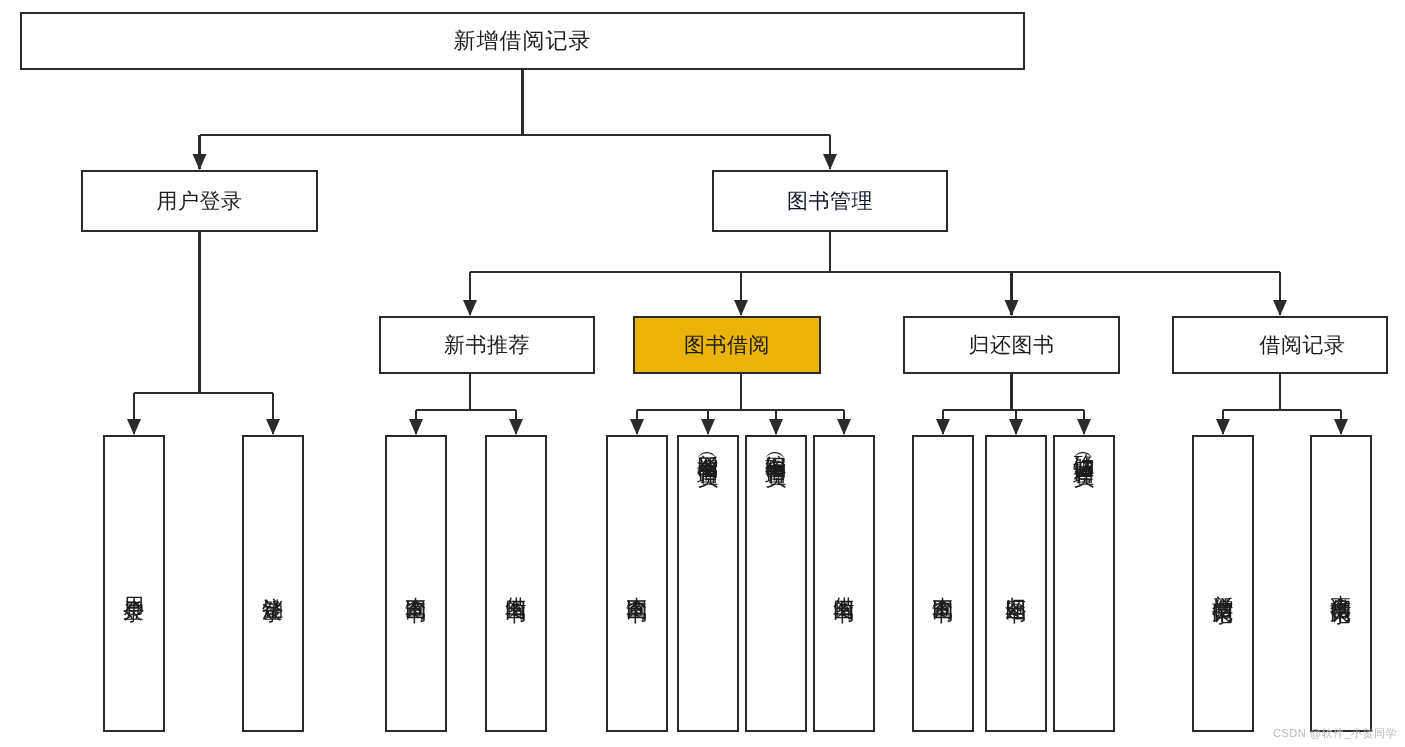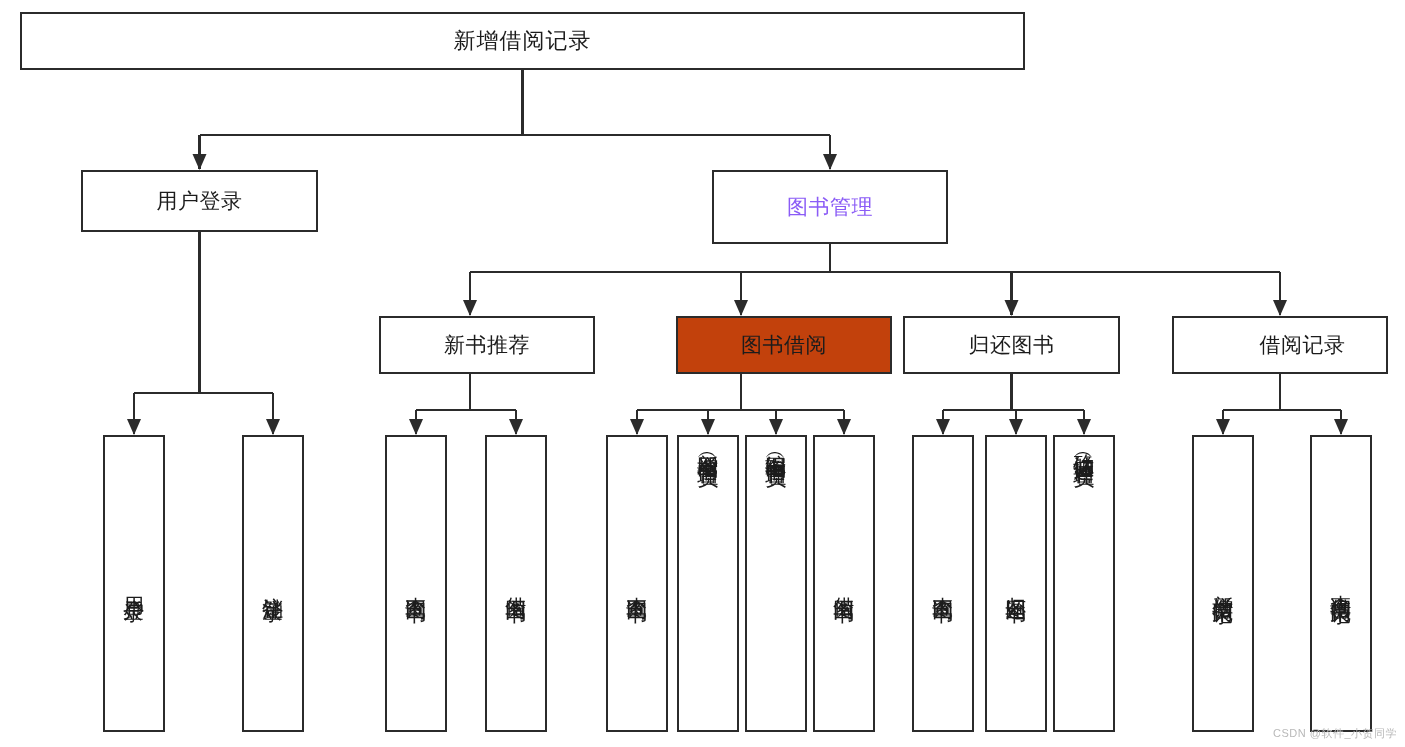--- a/index.html
+++ b/index.html
@@ -133,27 +133,27 @@
       <line x1="1341" y1="410" x2="1341" y2="434" stroke="#2b2b2b" stroke-width="2.4" shape-rendering="crispEdges"></line>
       <polygon points="1334,419 1348,419 1341,435" fill="#2b2b2b"></polygon>
     </svg>
   <div id="node-layer">
       <div class="node horizontal root" style="left: 20px; top: 12px; width: 1005px; height: 58px; border-color: rgb(43, 43, 43); background: rgb(255, 255, 255); color: rgb(28, 28, 28);">
         <span class="node-label">新增借阅记录</span>
       </div>
       <div class="node horizontal" style="left: 81px; top: 170px; width: 237px; height: 62px; border-color: rgb(43, 43, 43); background: rgb(255, 255, 255); color: rgb(28, 28, 28);">
         <span class="node-label">用户登录</span>
       </div>
-      <div class="node horizontal" style="left: 712px; top: 170px; width: 236px; height: 74px; border-color: rgb(43, 43, 43); background: rgb(255, 255, 255); color: #8b5cf6;">
+      <div class="node horizontal" style="left: 712px; top: 170px; width: 236px; height: 62px; border-color: rgb(43, 43, 43); background: rgb(255, 255, 255); color: #0f172a;">
         <span class="node-label">图书管理</span>
       </div>
       <div class="node horizontal" style="left: 362px; top: 316px; width: 216px; height: 58px; border-color: rgb(43, 43, 43); background: rgb(255, 255, 255); color: rgb(28, 28, 28); margin-left: 17px;">
         <span class="node-label">新书推荐</span>
       </div>
-      <div class="node horizontal" style="left: 633px; top: 316px; width: 216px; height: 58px; border-color: rgb(43, 43, 43); background: #c2410c; color: rgb(28, 28, 28); margin-left: 43px;">
+      <div class="node horizontal" style="left: 633px; top: 316px; width: 188px; height: 58px; border-color: rgb(43, 43, 43); background: #eab308; color: rgb(28, 28, 28);">
         <span class="node-label">图书借阅</span>
       </div>
       <div class="node horizontal" style="left: 903px; top: 316px; width: 217px; height: 58px; border-color: rgb(43, 43, 43); background: rgb(255, 255, 255); color: rgb(28, 28, 28);">
         <span class="node-label">归还图书</span>
       </div>
       <div class="node horizontal" style="left: 1172px; top: 316px; width: 216px; height: 58px; border-color: rgb(43, 43, 43); background: rgb(255, 255, 255); color: rgb(28, 28, 28); padding-left: 45px;">
         <span class="node-label">借阅记录</span>
       </div>
       <div class="node vertical vcenter" style="left: 103px; top: 435px; width: 62px; height: 297px; border-color: rgb(43, 43, 43); background: rgb(255, 255, 255); color: rgb(28, 28, 28);">
         <span class="node-label">用户登录</span>

